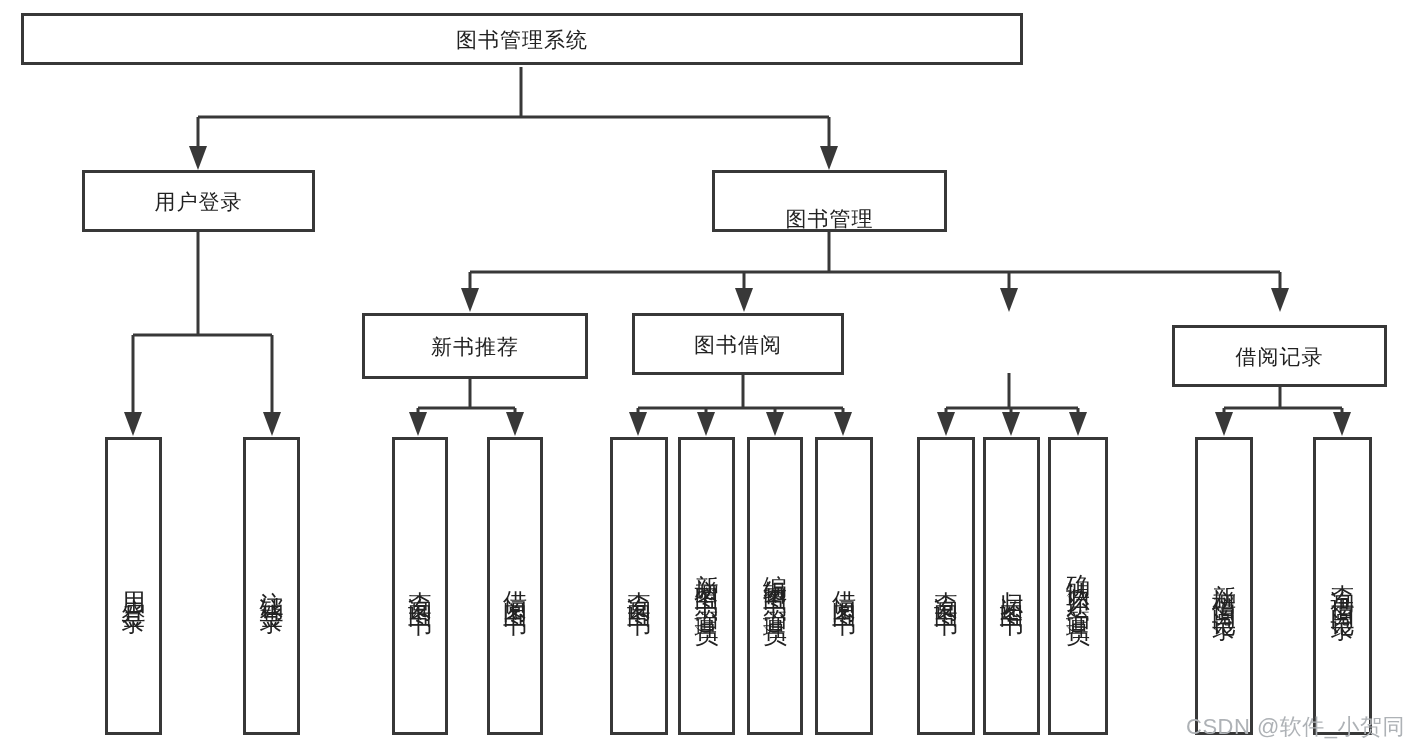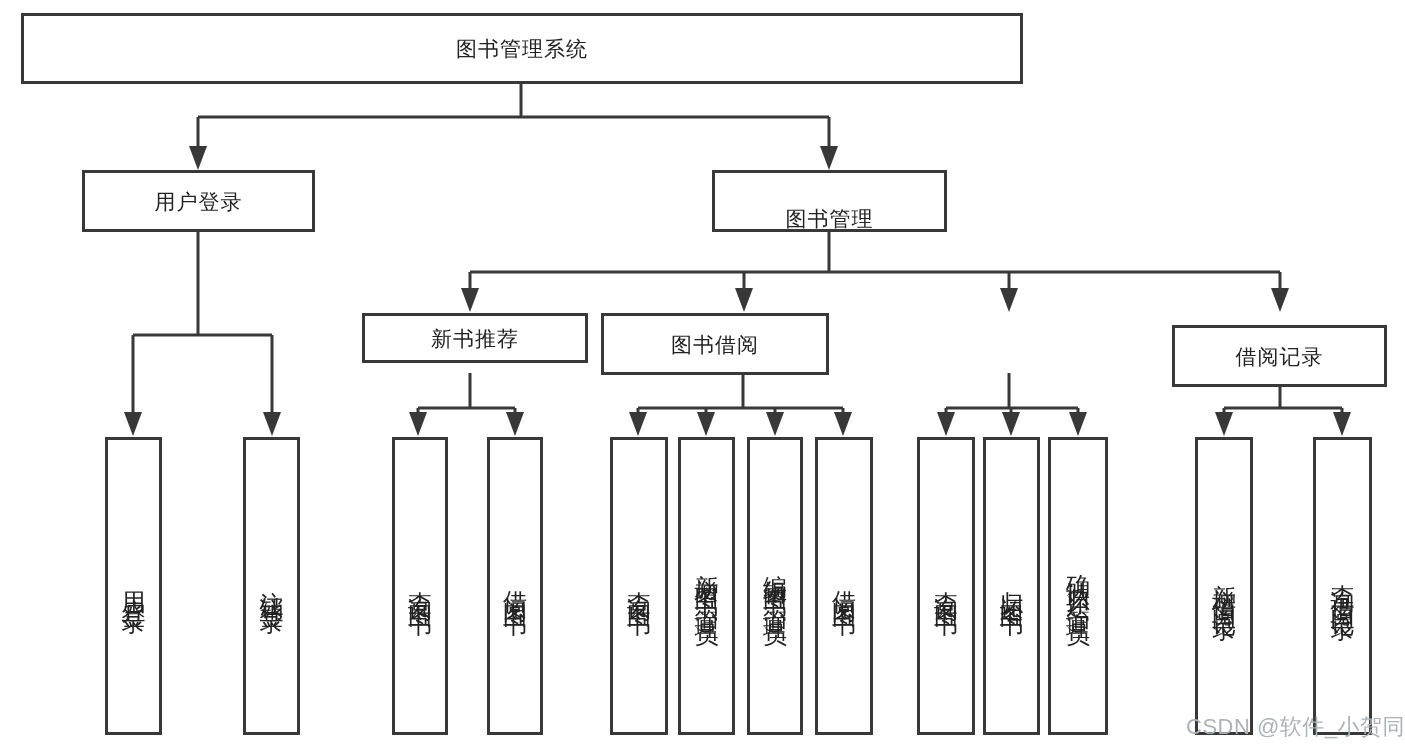--- a/index.html
+++ b/index.html
@@ -93,35 +93,35 @@
     <polygon class="c-arrow" points="1069,412 1087,412 1078,436"></polygon>
 
     <path class="c-line" d="M1280 373 V408"></path>
     <path class="c-line" d="M1224 408 H1342"></path>
     <path class="c-line" d="M1224 408 V414"></path>
     <polygon class="c-arrow" points="1215,412 1233,412 1224,436"></polygon>
     <path class="c-line" d="M1342 408 V414"></path>
     <polygon class="c-arrow" points="1333,412 1351,412 1342,436"></polygon>
   </svg>
 
-  <div class="node" style="left:21px;top:13px;width:1002px;height:71px;">
+  <div class="node" style="left:21px;top:13px;width:1002px;height:52px;">
     <span class="hlabel">图书管理系统</span>
   </div>
 
   <div class="node" style="left:82px;top:170px;width:233px;height:62px;">
     <span class="hlabel">用户登录</span>
   </div>
   <div class="node" style="left:712px;top:170px;width:235px;height:62px;align-items:flex-end;">
     <span class="hlabel">图书管理</span>
   </div>
 
-  <div class="node" style="left:362px;top:313px;width:226px;height:50px;">
+  <div class="node" style="left:362px;top:313px;width:226px;height:66px;">
     <span class="hlabel">新书推荐</span>
   </div>
-  <div class="node" style="left:601px;top:313px;width:228px;height:62px;">
+  <div class="node" style="left:632px;top:313px;width:212px;height:62px;">
     <span class="hlabel">图书借阅</span>
   </div>
   <div class="node" style="left:1172px;top:313px;width:215px;height:62px;margin-top:12px;">
     <span class="hlabel">借阅记录</span>
   </div>
 
   <div class="node" style="left:105px;top:437px;width:57px;height:298px;">
     <span class="vlabel">用户登录</span>
   </div>
   <div class="node" style="left:243px;top:437px;width:57px;height:298px;">

